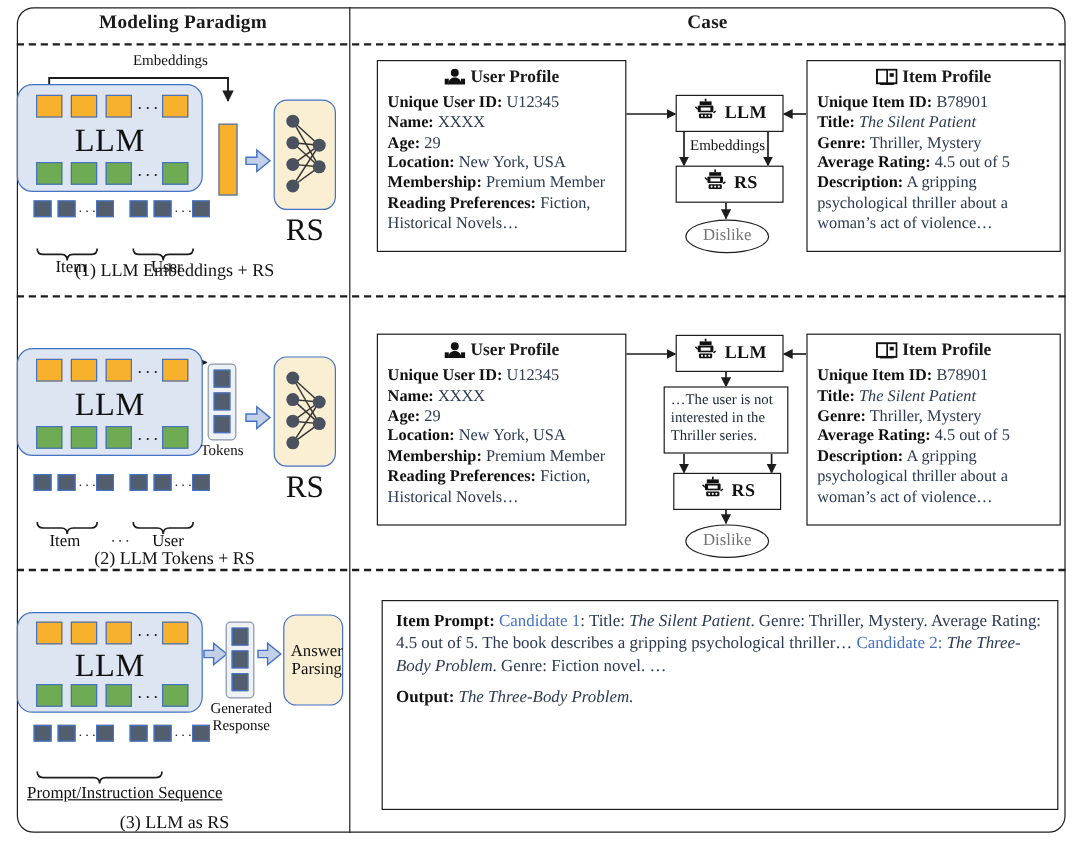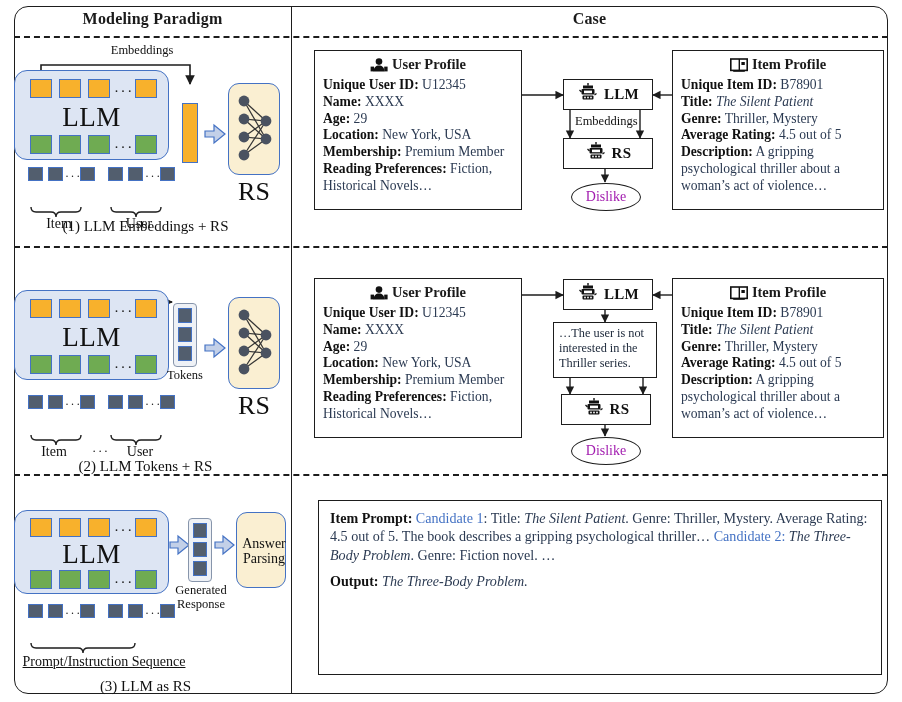--- a/index.html
+++ b/index.html
@@ -184,21 +184,21 @@
   .ellipse{
     position:absolute;
     border:1.5px solid #1d1d1d;
     border-radius:50%;
     background:#fff;
     box-sizing:border-box;
     display:flex;
     align-items:center;
     justify-content:center;
     font-size:14px;
-    color:#a21caf;
+    color:#737373;
   }
   .flowlabel{
     position:absolute;
     font-size:12.5px;
     color:#111;
     background:#fff;
     padding:0 1px;
   }
   
   .promptbox{

